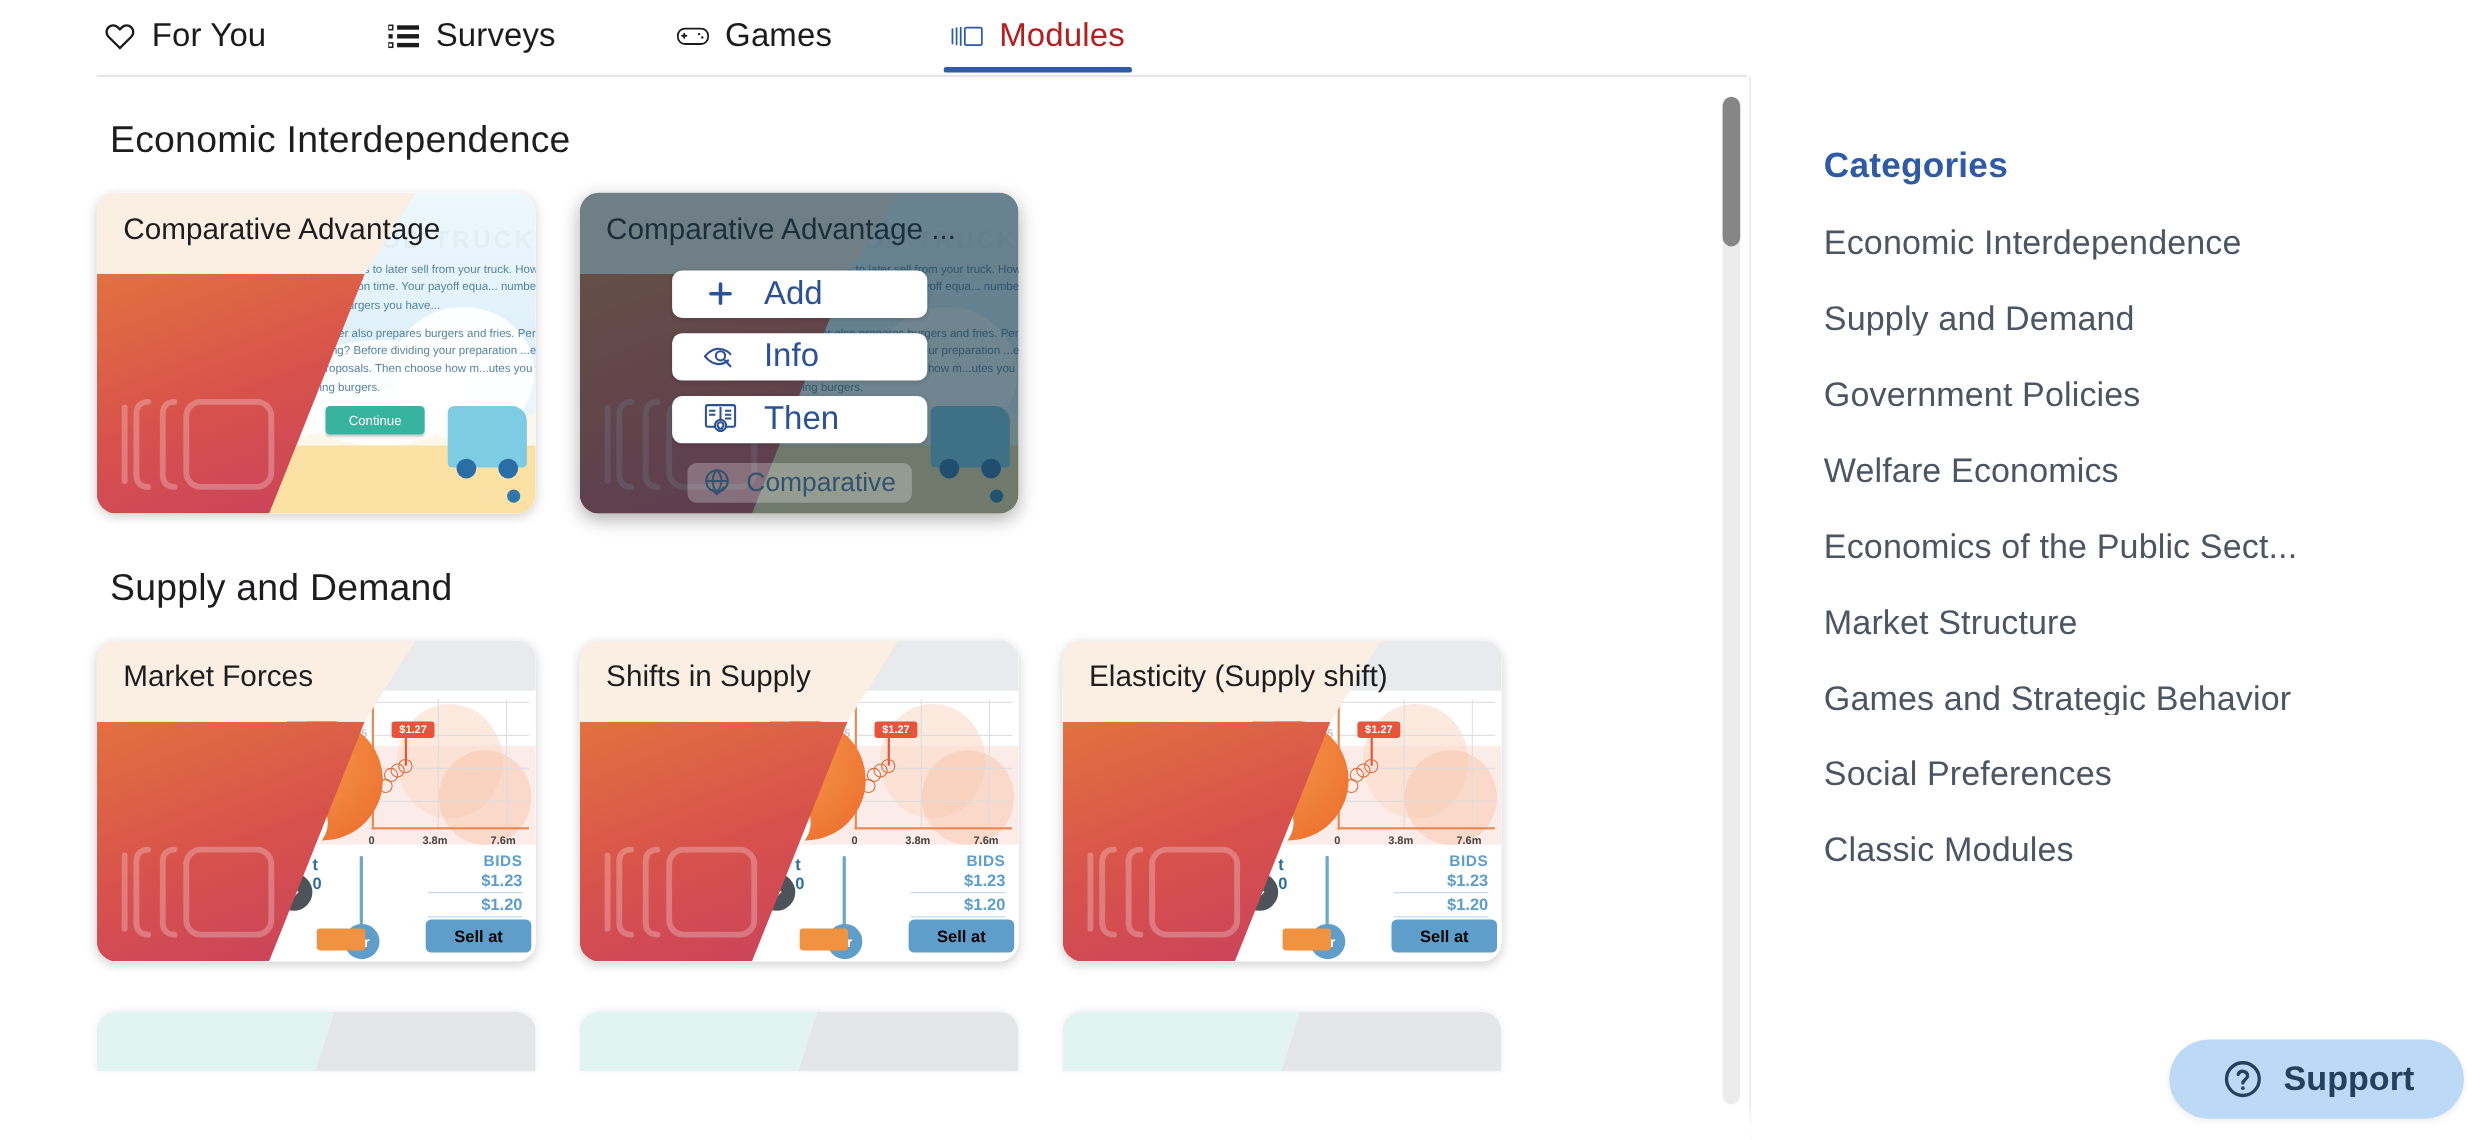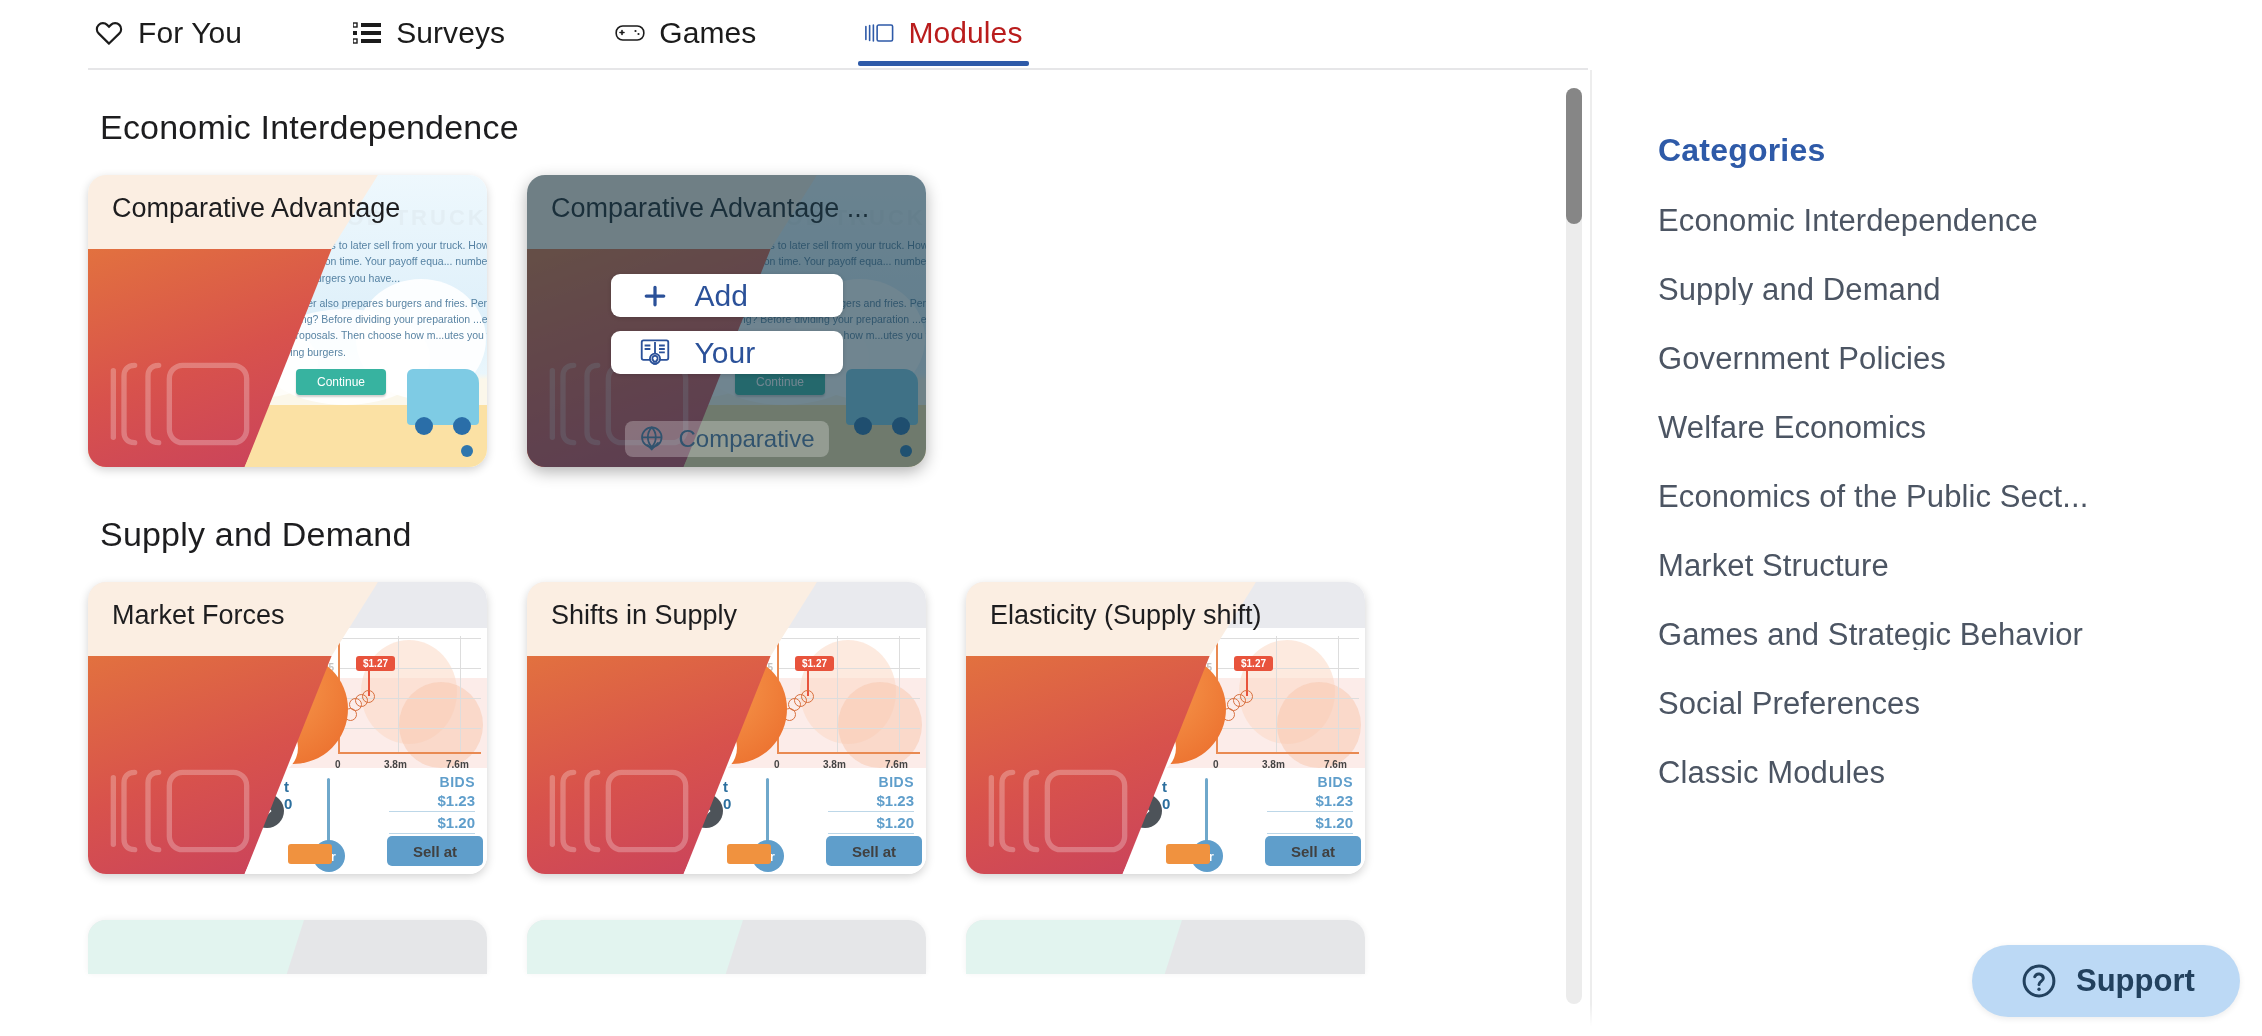--- a/index.html
+++ b/index.html
@@ -144,21 +144,21 @@
      background:#5f9ecb; color:#fff; font-size:13px; font-weight:700; display:flex;align-items:center;justify-content:center;}
   .art-mk .arrowbtn { position:absolute; left:162px; top:212px; width:34px;height:34px;border-radius:50%;
      background:#4d5359; display:flex;align-items:center;justify-content:center;}
   .art-mk .arrowbtn svg { width:16px;height:16px; }
   .art-mk .dashline { position:absolute; left:110px; top:228px; width:46px;height:4px;background:#9a9ea3;border-radius:2px;}
   .art-mk .bids { position:absolute; right:12px; top:192px; width:86px; text-align:right; }
   .art-mk .bids .bt { font-size:14px; font-weight:700; color:#5f9ecb; letter-spacing:.5px; }
   .art-mk .bids .bv { font-size:15px; font-weight:700; color:#5f9ecb; padding:2px 0;
      border-bottom:1.5px solid #bdd7e8; }
   .art-mk .sellbtn { position:absolute; right:4px; bottom:8px; width:96px;height:30px;border-radius:5px;
-     background:#5f9ecb; color:#404040; font-size:15px; font-weight:700;
+     background:#5f9ecb; color:#000000; font-size:15px; font-weight:700;
      display:flex;align-items:center;justify-content:center;text-align:center;}
   .art-mk .orangebar { position:absolute; left:200px; bottom:10px; width:44px;height:20px;
      background:#f0923f; border-radius:3px;}
   .art-mk .pricecol { position:absolute; left:196px; top:196px; font-size:15px;font-weight:700;color:#2c6f9e;}
 
   
   .card.hovered .dimmer {
     position:absolute; inset:0; background:rgba(24,58,76,.62); z-index:6;
   }
   .card.hovered { box-shadow:0 5px 16px rgba(0,0,0,.3); }
@@ -350,33 +350,44 @@
         <div class="overlay-menu">
           <button class="ov-btn">
             <span class="ov-ico">
               <svg width="30" height="30" viewBox="0 0 24 24" stroke="#2b5199" stroke-width="2.6" stroke-linecap="round">
                 <path d="M12 5v14M5 12h14"></path>
               </svg>
             </span>
             <span>Add</span>
           </button>
 
+          <button class="ov-btn">
+            <span class="ov-ico">
+              <svg width="32" height="24" viewBox="0 0 32 22" fill="none" stroke="#2b5199" stroke-width="1.9">
+                <path d="M2 11s5-7 12-7 11 5 11 5" stroke-linecap="round"></path>
+                <path d="M2 11s5 7 12 7c4.2 0 7.2-1.8 9-3.4" stroke-linecap="round"></path>
+                <circle cx="16" cy="10.5" r="4.2"></circle>
+                <path d="M20 14.5l5 5.5" stroke-linecap="round"></path>
+              </svg>
+            </span>
+            <span>Info</span>
+          </button>
 
           <button class="ov-btn">
             <span class="ov-ico">
               <svg width="30" height="30" viewBox="0 0 26 26" fill="none" stroke="#2b5199" stroke-width="1.6">
                 <rect x="1.5" y="2" width="23" height="17" rx="1.6"></rect>
                 <path d="M13 3.5v11"></path>
                 <path d="M4 6.5h5M4 9.5h5M16.5 6.5h5M16.5 9.5h5M16.5 12.5h5"></path>
                 <circle cx="13" cy="18" r="4.4" fill="#fff"></circle>
                 <path d="M13 15.4a2.3 2.3 0 0 0-1.3 4.2v1h2.6v-1A2.3 2.3 0 0 0 13 15.4z"></path>
                 <path d="M12 22.3h2" stroke-linecap="round"></path>
               </svg>
             </span>
-            <span>Your</span>
+            <span>Then</span>
           </button>
         </div>
 
         <div class="compat-badge">
           <span>
             <svg width="28" height="28" viewBox="0 0 24 24" fill="none" stroke="#31536e" stroke-width="1.5">
               <circle cx="11" cy="10.5" r="8.4"></circle>
               <path d="M2.6 10.5h16.8M11 2.1c2.3 2.4 3.4 5.3 3.4 8.4S13.3 16.5 11 18.9C8.7 16.5 7.6 13.6 7.6 10.5S8.7 4.5 11 2.1z"></path>
               <path d="M7.5 17.2l3.4 3.8 5.4-5.6" stroke-linecap="round" stroke-linejoin="round"></path>
             </svg>

